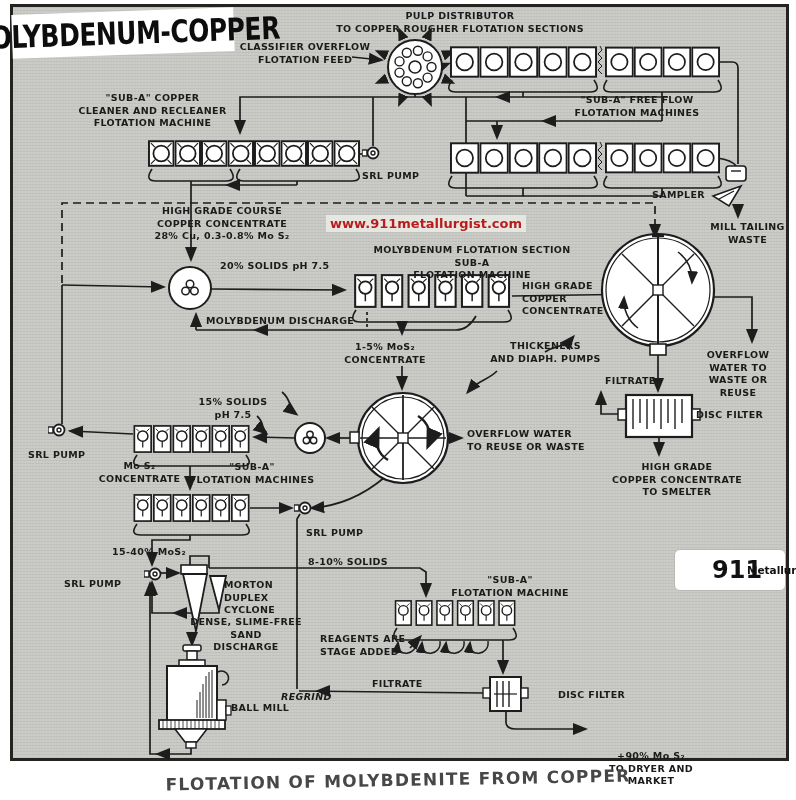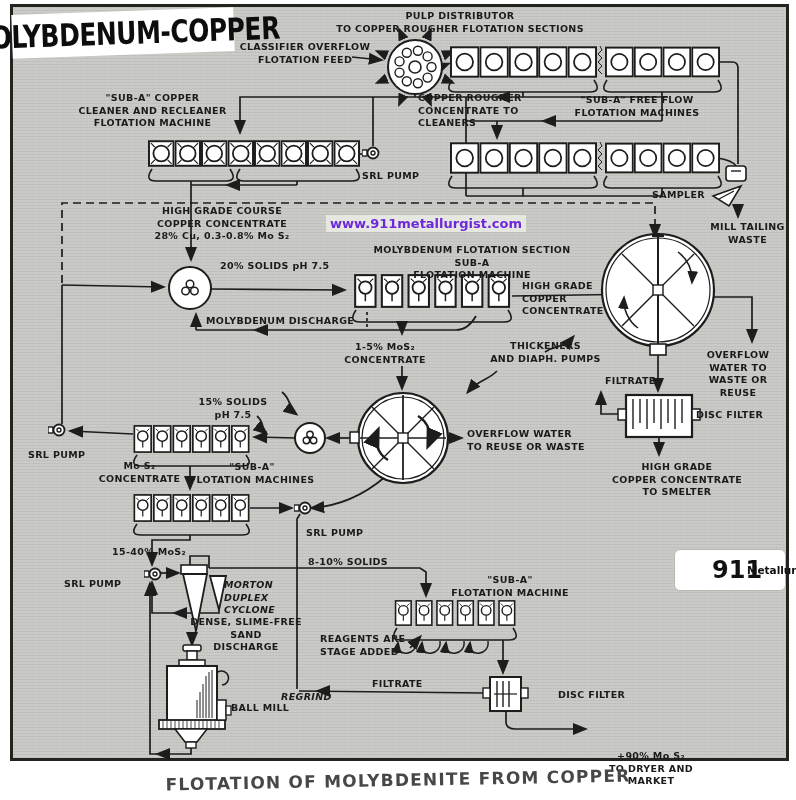--- a/index.html
+++ b/index.html
@@ -12,21 +12,21 @@
     border:3px solid #23231f;box-sizing:border-box;}
   svg{position:absolute;left:0;top:0;}
   .lbl{position:absolute;color:#1b1b1b;font-size:9.5px;font-weight:700;
        line-height:1.32;letter-spacing:.35px;white-space:pre-line;}
   .c{text-align:center;}
   #title-box{position:absolute;left:12px;top:11px;width:222px;height:44px;background:#ffffff;
      display:flex;align-items:center;justify-content:center;transform:rotate(-2deg);}
   #title-box span{font-size:25px;font-weight:900;letter-spacing:-.5px;color:#0d0d0d;
      transform:scaleY(1.25);white-space:nowrap;}
   #watermark{position:absolute;left:326px;top:215px;padding:1px 4px;background:rgba(233,233,228,.92);
-     font-size:13px;font-weight:800;color:#6d28d9;letter-spacing:0;}
+     font-size:13px;font-weight:800;color:#b91c1c;letter-spacing:0;}
   #logo-box{position:absolute;left:674px;top:549px;width:110px;height:40px;background:#ffffff;
      border:1px solid #b9b9b4;border-radius:6px;}
   #logo-num{position:absolute;left:712px;top:556px;font-size:24px;font-weight:900;color:#111;}
   #logo-name{position:absolute;left:747px;top:564px;font-size:10.5px;font-weight:800;color:#111;}
   #caption{position:absolute;left:0;top:770px;width:796px;text-align:center;
      font-size:17px;font-weight:900;color:#474747;letter-spacing:1.2px;transform:rotate(-1.1deg);}
 </style>
 </head>
 <body>
 
@@ -384,23 +384,20 @@
     </g>
   </svg>
 
   <div class="lbl c" style="left:320px;top:10px;width:280px;">PULP DISTRIBUTOR
 TO COPPER ROUGHER FLOTATION SECTIONS</div>
   <div class="lbl c" style="left:225px;top:41px;width:160px;">CLASSIFIER OVERFLOW
 FLOTATION FEED</div>
   <div class="lbl c" style="left:60px;top:92px;width:185px;">"SUB-A" COPPER
 CLEANER AND RECLEANER
 FLOTATION MACHINE</div>
-  <div class="lbl" style="left:418px;top:92px;width:110px;">COPPER ROUGHER
-CONCENTRATE TO
-CLEANERS</div>
   <div class="lbl c" style="left:552px;top:94px;width:170px;">"SUB-A" FREE FLOW
 FLOTATION MACHINES</div>
   <div class="lbl" style="left:362px;top:170px;">SRL PUMP</div>
   <div class="lbl" style="left:652px;top:189px;">SAMPLER</div>
   <div class="lbl c" style="left:700px;top:221px;width:95px;">MILL TAILING
 WASTE</div>
   <div class="lbl c" style="left:132px;top:205px;width:180px;">HIGH GRADE COURSE
 COPPER CONCENTRATE
 28% Cu, 0.3-0.8% Mo S₂</div>
   <div class="lbl c" style="left:362px;top:244px;width:220px;">MOLYBDENUM FLOTATION SECTION
@@ -429,21 +426,21 @@
   <div class="lbl" style="left:28px;top:449px;">SRL PUMP</div>
   <div class="lbl" style="left:467px;top:428px;">OVERFLOW WATER
 TO REUSE OR WASTE</div>
   <div class="lbl c" style="left:92px;top:460px;width:95px;">Mo S₂
 CONCENTRATE</div>
   <div class="lbl c" style="left:172px;top:461px;width:160px;">"SUB-A"
 FLOTATION MACHINES</div>
   <div class="lbl" style="left:306px;top:527px;">SRL PUMP</div>
   <div class="lbl" style="left:112px;top:546px;">15-40% MoS₂</div>
   <div class="lbl" style="left:64px;top:578px;">SRL PUMP</div>
-  <div class="lbl" style="left:224px;top:579px;font-style:italic;">MORTON
+  <div class="lbl" style="left:224px;top:579px;">MORTON
 DUPLEX
 CYCLONE</div>
   <div class="lbl" style="left:308px;top:556px;">8-10% SOLIDS</div>
   <div class="lbl c" style="left:425px;top:574px;width:170px;">"SUB-A"
 FLOTATION MACHINE</div>
   <div class="lbl c" style="left:190px;top:616px;width:112px;">DENSE, SLIME-FREE
 SAND
 DISCHARGE</div>
   <div class="lbl" style="left:320px;top:633px;">REAGENTS ARE
 STAGE ADDED</div>

